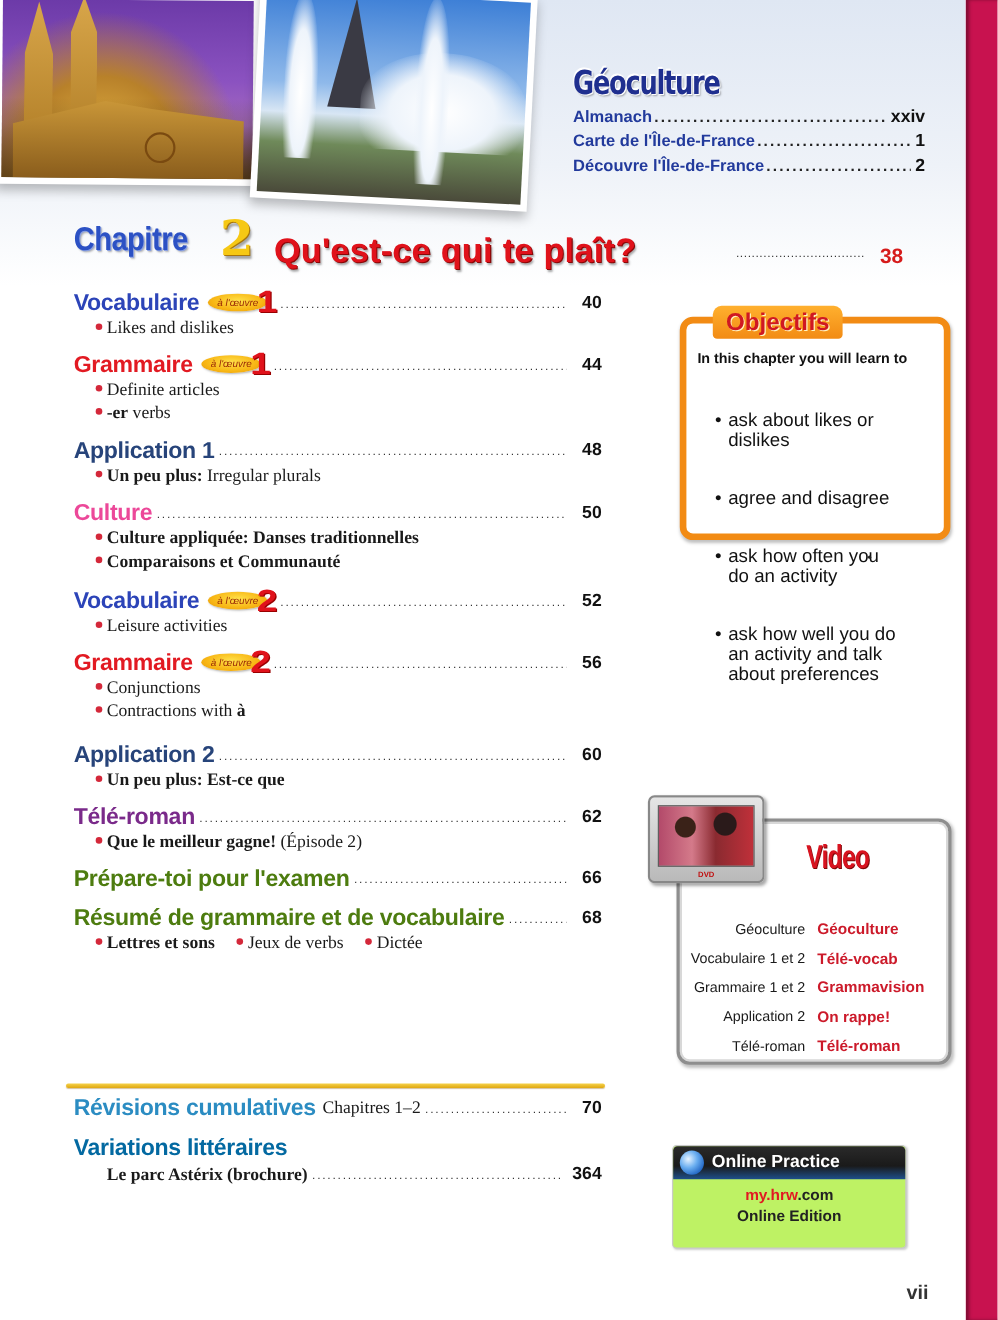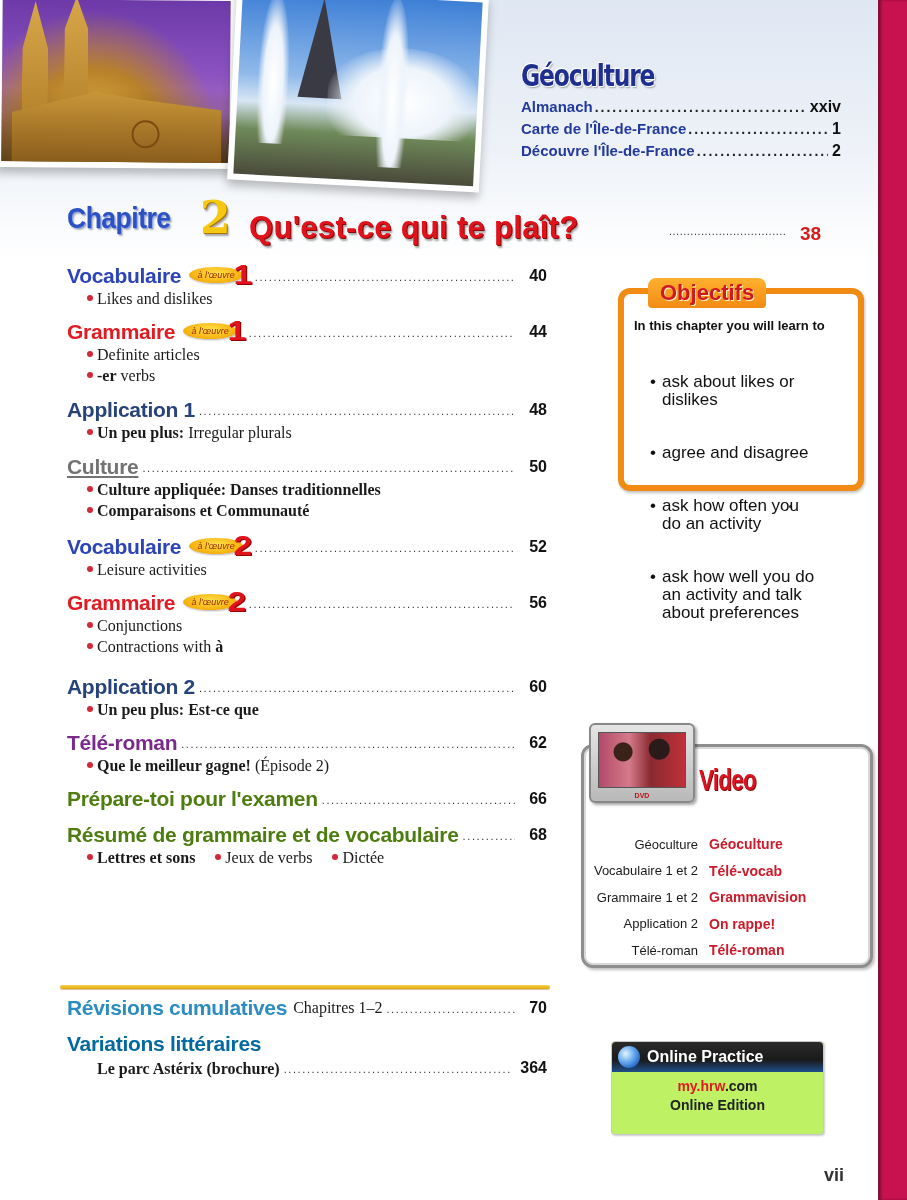--- a/index.html
+++ b/index.html
@@ -133,21 +133,21 @@
   }
   .badge-num {
     font-size: 28px; font-weight: bold; color: #e0121b; margin-left: -8px; line-height: 22px;
     text-shadow: 1px 1px 0 #900;
     transform: scaleX(1.2);
   }
 
   .c-blue { color: #2c44b8; }
   .c-red { color: #e21a22; }
   .c-navy { color: #27447a; }
-  .c-olive { color: #737373; text-decoration: underline; }
+  .c-olive { color: #ec4899; }
   .c-purple { color: #7a2a8a; }
   .c-dark { color: #2a2a2a; }
   .c-orange { color: #4d7c0f; }
   .c-teal { color: #2b8cc2; }
   .c-varblue { color: #0369a1; }
 
   .gold-rule {
     position: absolute; left: 60px; top: 985px; width: 490px; height: 4px;
     background: linear-gradient(to bottom, #f5d24a, #e0a812);
     border-radius: 2px; box-shadow: 0 1px 1px rgba(150,100,0,0.4);
@@ -169,21 +169,21 @@
   }
   .obj-body { position: absolute; left: 10px; top: 24px; right: 8px; }
   .obj-intro { font-size: 13px; font-weight: bold; color: #111; height: 20px; }
   .obj-list { list-style: none; padding-left: 16px; }
   .obj-list li { font-size: 17px; color: #111; line-height: 18px; margin-bottom: 3px; position: relative; padding-left: 12px; margin-top: 35px; }
   .obj-list li::before { content: "•"; position: absolute; left: 0; top: 0; }
   .obj-dot { position: absolute; left: 789px; top: 505px; width: 3px; height: 3px; background: #222; border-radius: 50%; }
 
   
   .video {
-    position: absolute; left: 581px; top: 744px; width: 292px; height: 224px;
+    position: absolute; left: 615px; top: 744px; width: 250px; height: 224px;
     border: 3px solid #8e8e8e; border-radius: 12px; background: #fff;
     box-shadow: inset 0 0 0 2px #d8d8d8, 2px 2px 3px rgba(0,0,0,0.25);
   }
   .dvd {
     position: absolute; left: 589px; top: 723px; width: 106px; height: 80px;
     background: linear-gradient(#e5e5e5, #b9b9b9); border: 2px solid #888; border-radius: 6px;
     box-shadow: 2px 2px 3px rgba(0,0,0,0.35); z-index: 2;
   }
   .dvd-screen {
     position: absolute; left: 7px; top: 7px; width: 88px; height: 56px;

